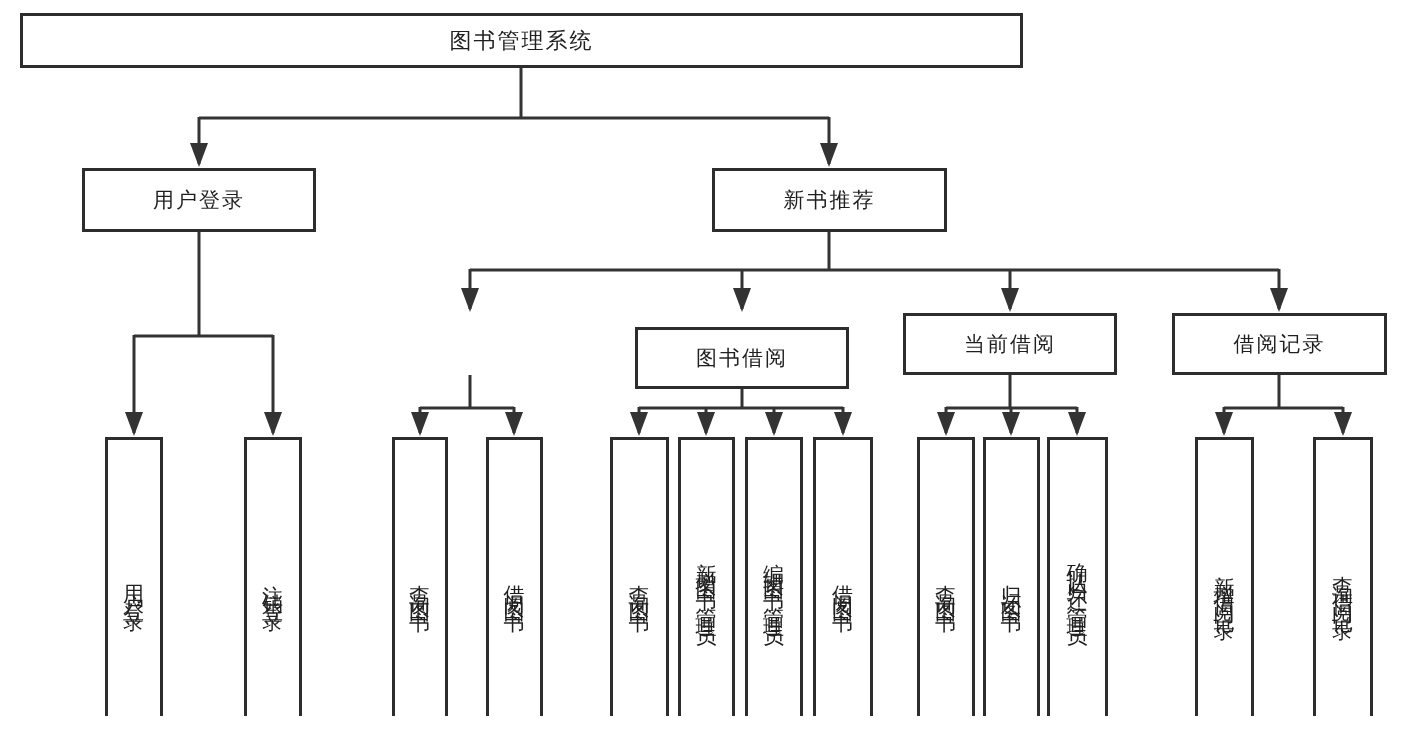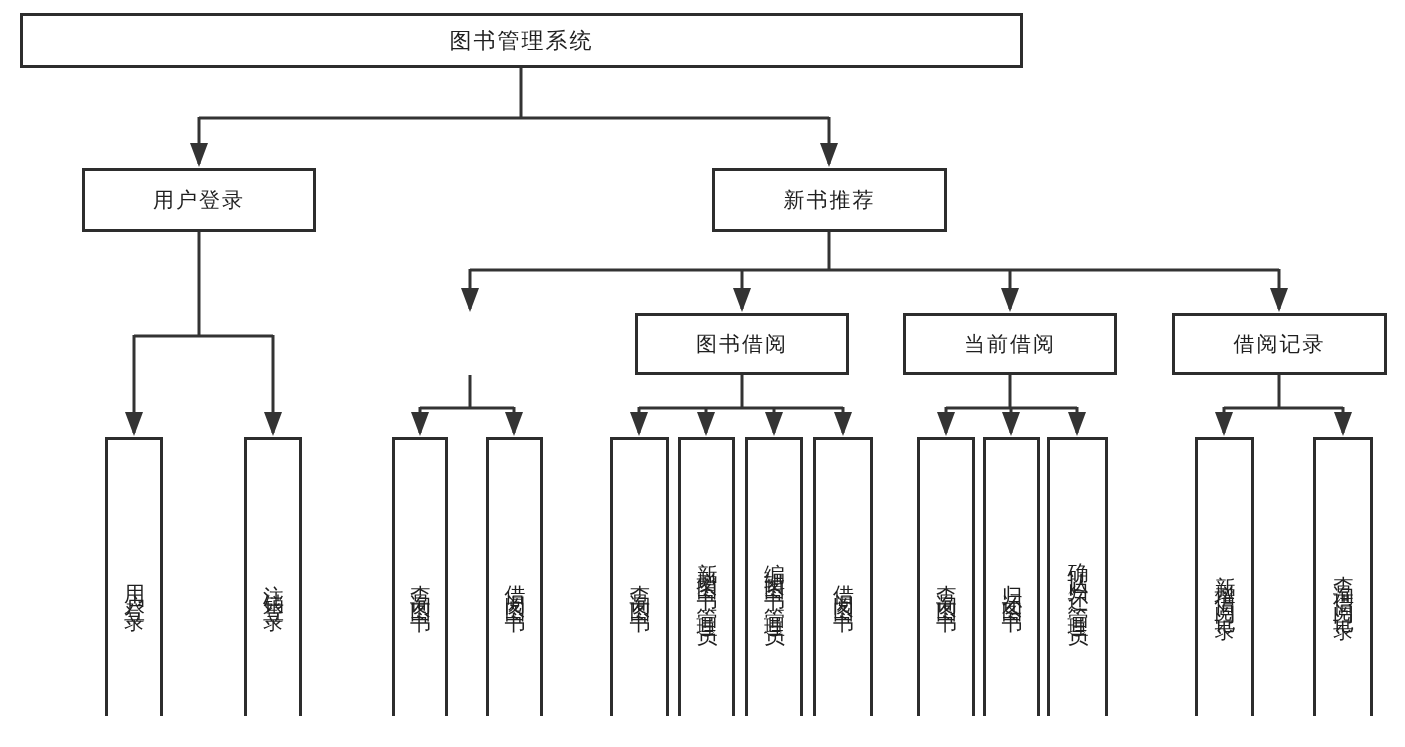--- a/index.html
+++ b/index.html
@@ -1,21 +1,21 @@
 <!DOCTYPE html>
 <html><head>
 <meta charset="utf-8">
 <style>
   html,body{margin:0;padding:0;background:#ffffff;}
   .canvas{
     position:relative;
     width:1405px;height:716px;
     background:#ffffff;
     overflow:hidden;
-    font-family:Liberation Serif, serif;
+    font-family:Liberation Sans, sans-serif;
   }
   svg.connectors{
     position:absolute;left:0;top:0;width:1405px;height:747px;
   }
   svg.connectors line{stroke:#333333;stroke-width:3;}
   svg.connectors polygon{fill:#333333;}
   .node{
     position:absolute;
     background:#ffffff;
     border:3px solid #2d2d2d;
@@ -121,21 +121,21 @@
     <span class="lbl">图书管理系统</span>
   </div>
 
   <div class="node h" style="left:82px;top:168px;width:234px;height:64px">
     <span class="lbl">用户登录</span>
   </div>
   <div class="node h" style="left:712px;top:168px;width:235px;height:64px">
     <span class="lbl">新书推荐</span>
   </div>
 
-  <div class="node h" style="left:635px;top:313px;width:214px;height:62px">
+  <div class="node h" style="left:635px;top:327px;width:214px;height:62px">
     <span class="lbl">图书借阅</span>
   </div>
   <div class="node h" style="left:1172px;top:313px;width:215px;height:62px">
     <span class="lbl">借阅记录</span>
   </div>
   <div class="node h" style="left:903px;top:313px;width:214px;height:62px">
     <span class="lbl">当前借阅</span>
   </div>
 
   <div class="node v" style="left:105px;top:437px;width:58px;height:298px">

